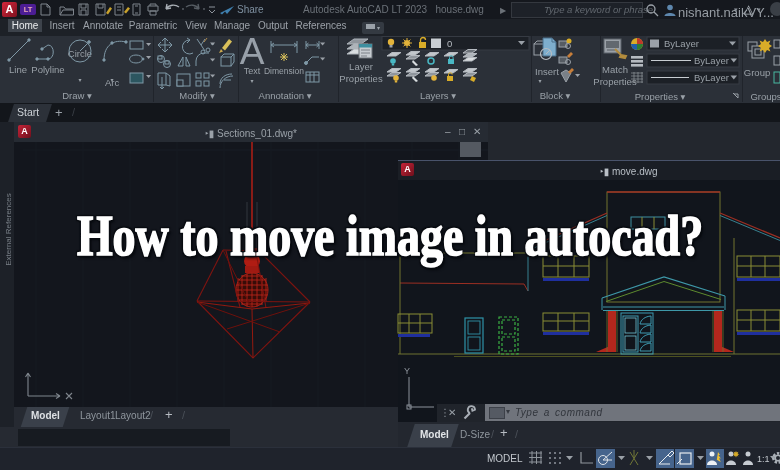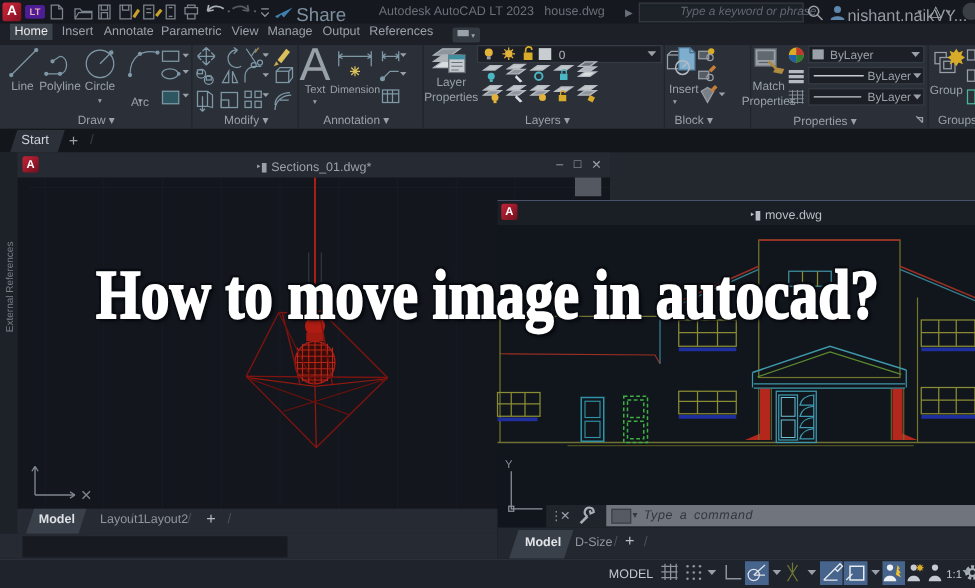--- a/index.html
+++ b/index.html
@@ -28,21 +28,21 @@
   </g>
   <path d="M106 13 l4 -6 2 1.5 -4 6 z" fill="#c9a22d"></path>
   <path d="M124 12 l4 -5 2 1.5 -4 5 z" fill="#c9a22d"></path>
   <path d="M166 9 c3 -4.5 9 -5 13 -2 M166 9 l1 -5 M166 9 l5 -1" stroke="#a8aeb5" fill="none" stroke-width="1.4"></path>
   <circle cx="183" cy="9" r="0.9" fill="#5d636a"></circle>
   <path d="M199 9 c-3 -4.5 -9 -5 -13 -2 M199 9 l-1 -5 M199 9 l-5 -1" stroke="#565c63" fill="none" stroke-width="1.4"></path>
   <circle cx="204" cy="9" r="0.9" fill="#5d636a"></circle>
   <path d="M209 7 h6 M209 10 l3 3 3 -3" stroke="#8d939b" fill="none"></path>
   <path d="M220 13 l14 -7 -7 8 -2 -2.5 -3 3 z" fill="#3f7fae"></path>
 </svg>
-<div class="abs" style="left:237px;top:4px;color:#7e90a0;font-size:15px;">Share</div>
+<div class="abs" style="left:237px;top:4px;color:#7e90a0;font-size:10px;">Share</div>
 <div class="abs" style="left:303px;top:4px;color:#6b7178;font-size:10px;">Autodesk AutoCAD LT 2023 &nbsp; house.dwg</div>
 <div class="abs" style="left:500px;top:6px;color:#6b7178;font-size:8px;">▶</div>
 <div class="abs" style="left:511px;top:2px;width:130px;height:14px;background:#1d2128;border:1px solid #34383f;"></div>
 <div class="abs" style="left:544px;top:4px;color:#62686f;font-size:9.5px;font-style:italic;">Type a keyword or phrase</div>
 <svg style="left:645px;top:3px;" width="14" height="14" viewBox="0 0 14 14">
       <circle cx="6" cy="6" r="4" stroke="#9aa0a7" fill="none" stroke-width="1.3"></circle>
       <path d="M9 9 l4 4" stroke="#9aa0a7" stroke-width="1.3"></path>
     </svg>
 <svg style="left:663px;top:3px;" width="14" height="14" viewBox="0 0 14 14">
       <circle cx="7" cy="4.5" r="2.8" fill="#5e87ad"></circle>
@@ -70,21 +70,21 @@
 <div class="abs" style="left:0;top:36px;width:780px;height:67px;background:#2b3038;"></div>
 <div class="abs" style="left:153px;top:36px;width:1px;height:66px;background:#20242b;"></div>
 <div class="abs" style="left:238px;top:36px;width:1px;height:66px;background:#20242b;"></div>
 <div class="abs" style="left:338px;top:36px;width:1px;height:66px;background:#20242b;"></div>
 <div class="abs" style="left:531px;top:36px;width:1px;height:66px;background:#20242b;"></div>
 <div class="abs" style="left:600px;top:36px;width:1px;height:66px;background:#20242b;"></div>
 <div class="abs" style="left:742px;top:36px;width:1px;height:66px;background:#20242b;"></div>
 
 <div class="lbl" style="left:7px;top:64px;width:22px;">Line</div>
 <div class="lbl" style="left:29px;top:64px;width:38px;">Polyline</div>
-<div class="lbl" style="left:67px;top:64px;width:26px;">Circle</div>
+<div class="lbl" style="left:67px;top:48px;width:26px;">Circle</div>
 <div class="lbl" style="left:101px;top:64px;width:22px;margin-top:13px;">Arc</div>
 <div class="lbl" style="left:70px;top:76px;width:20px;font-size:6px;">▾</div>
 <div class="lbl" style="left:102px;top:76px;width:20px;font-size:6px;">▾</div>
 <div class="lbl" style="left:242px;top:77px;width:20px;font-size:6px;">▾</div>
 <div class="lbl" style="left:530px;top:77px;width:20px;font-size:6px;">▾</div>
 <div class="lbl" style="left:55px;top:90px;width:44px;">Draw ▾</div>
 <div class="lbl" style="left:172px;top:90px;width:50px;">Modify ▾</div>
 <div class="lbl" style="left:241px;top:66px;width:22px;font-size:9px;">Text</div>
 <div class="lbl" style="left:262px;top:66px;width:44px;font-size:8.5px;">Dimension</div>
 <div class="lbl" style="left:255px;top:90px;width:60px;">Annotation ▾</div>

